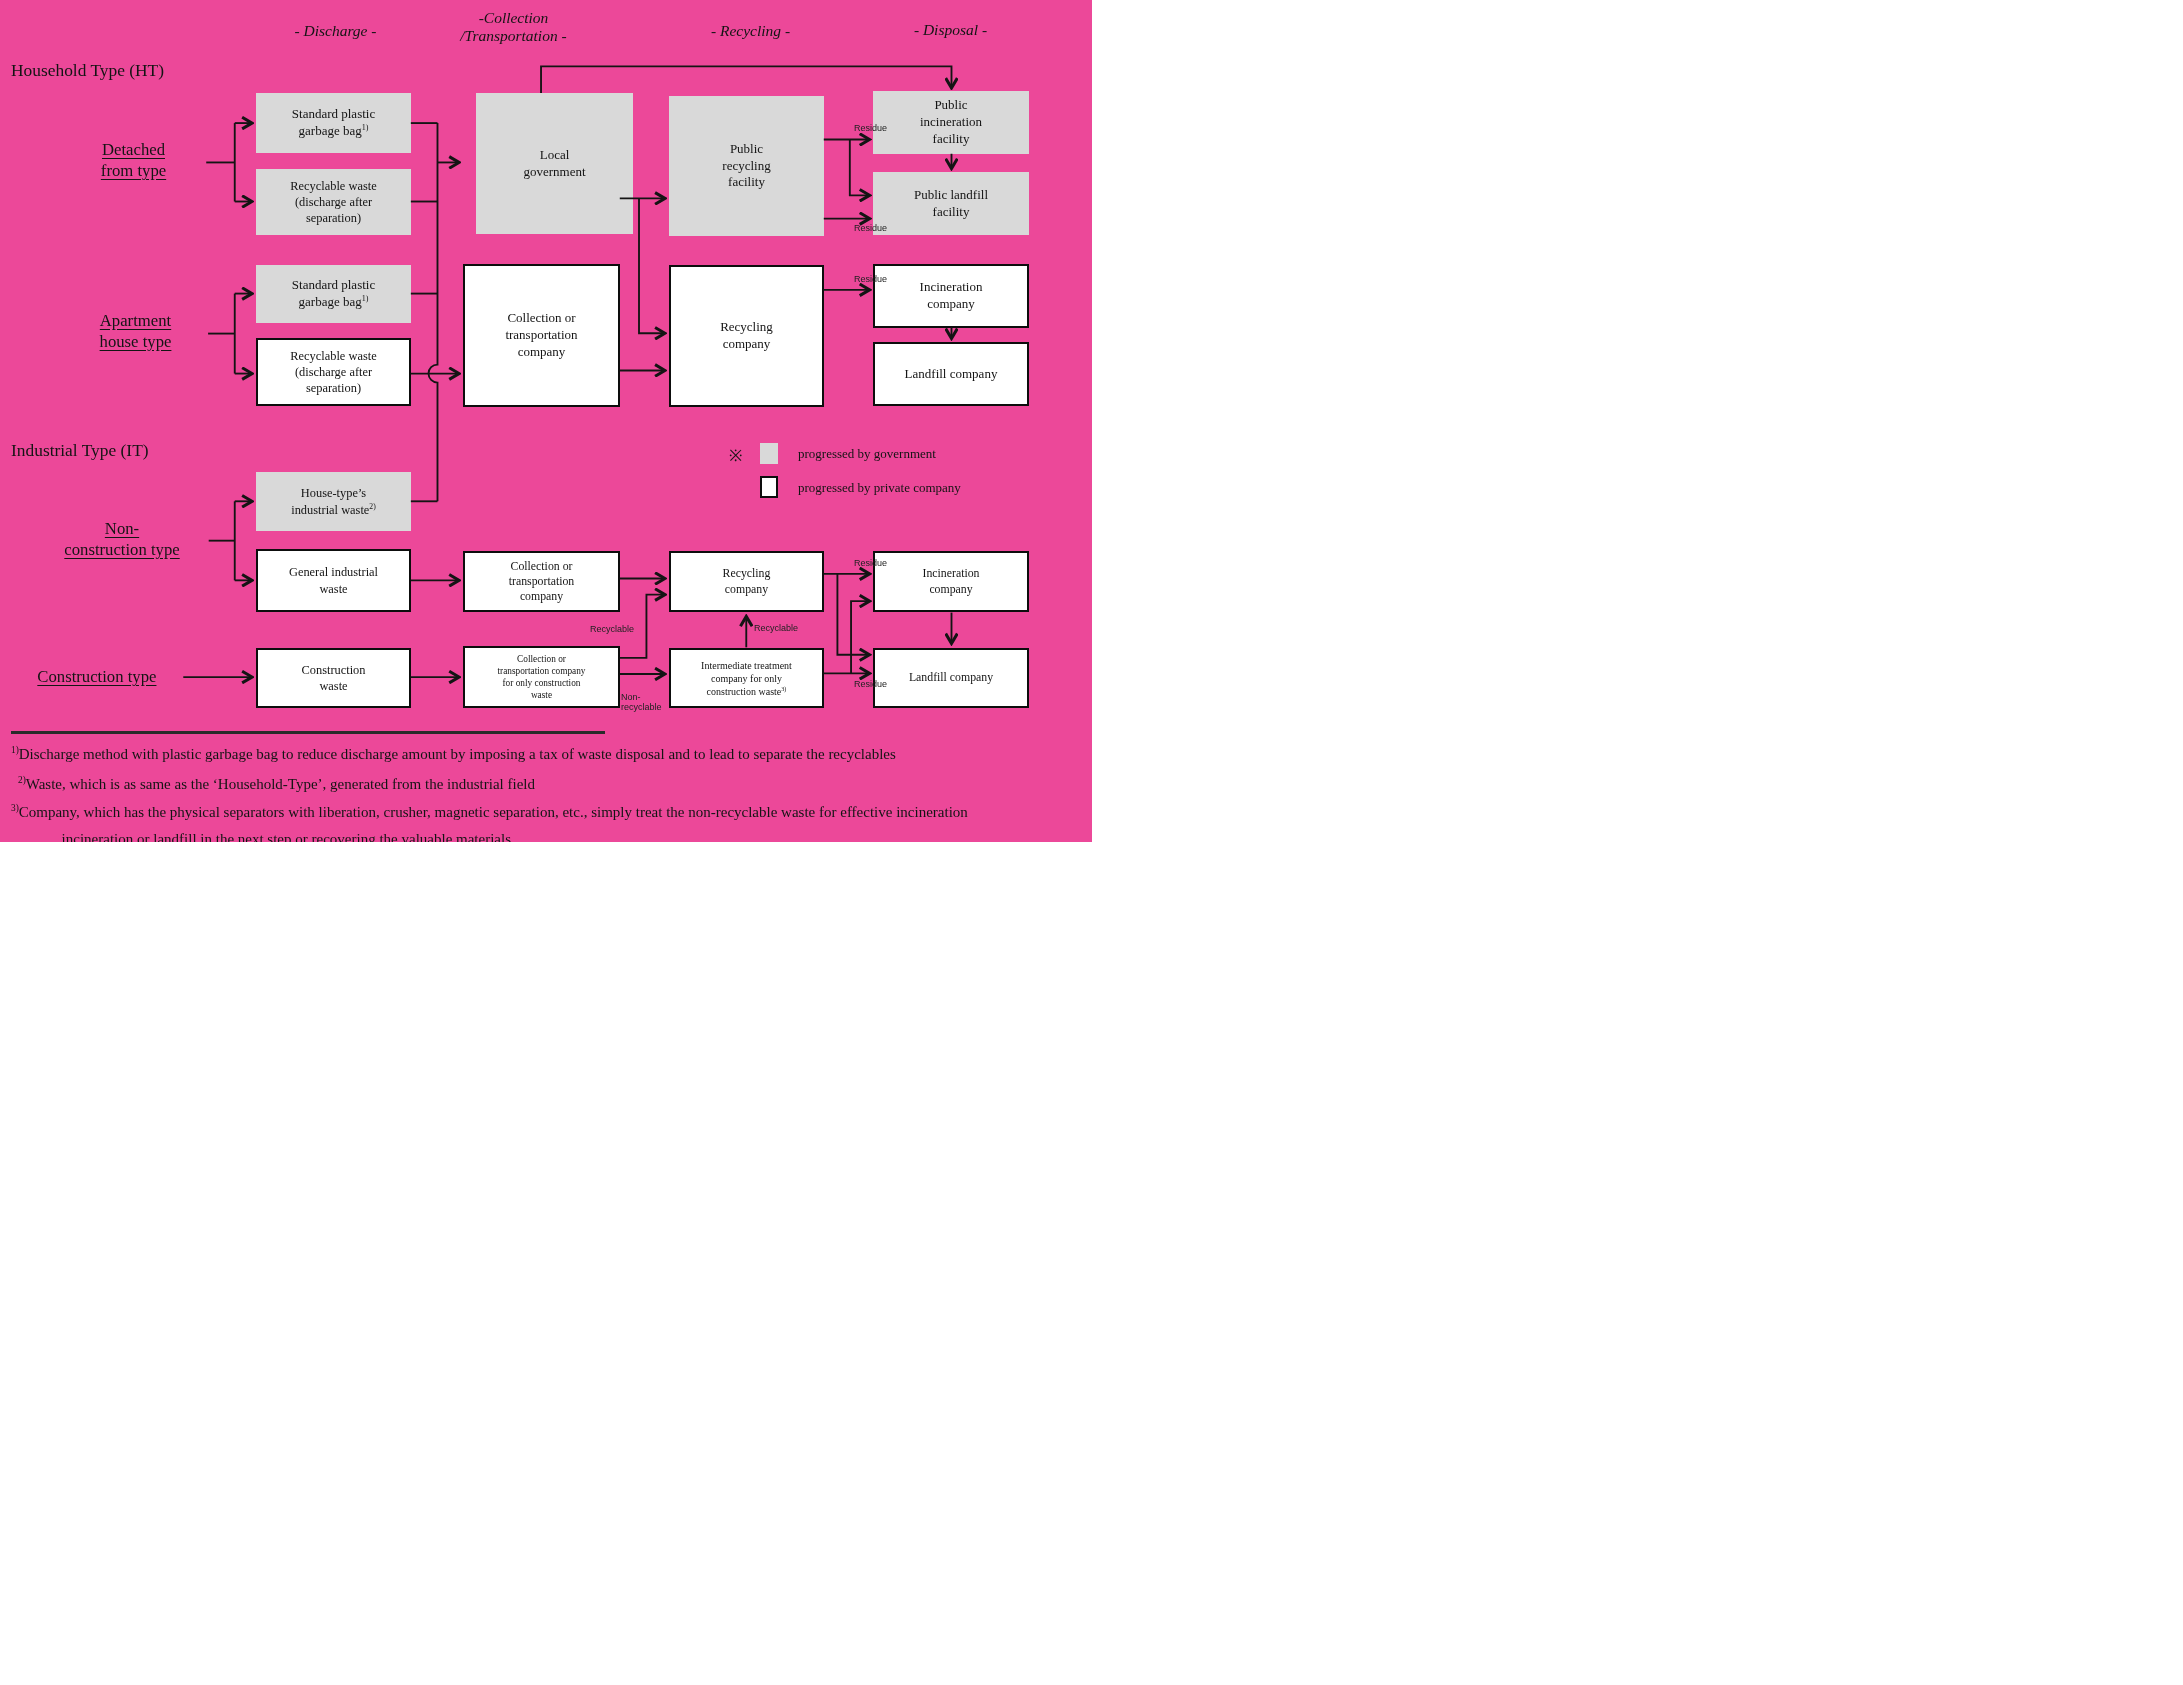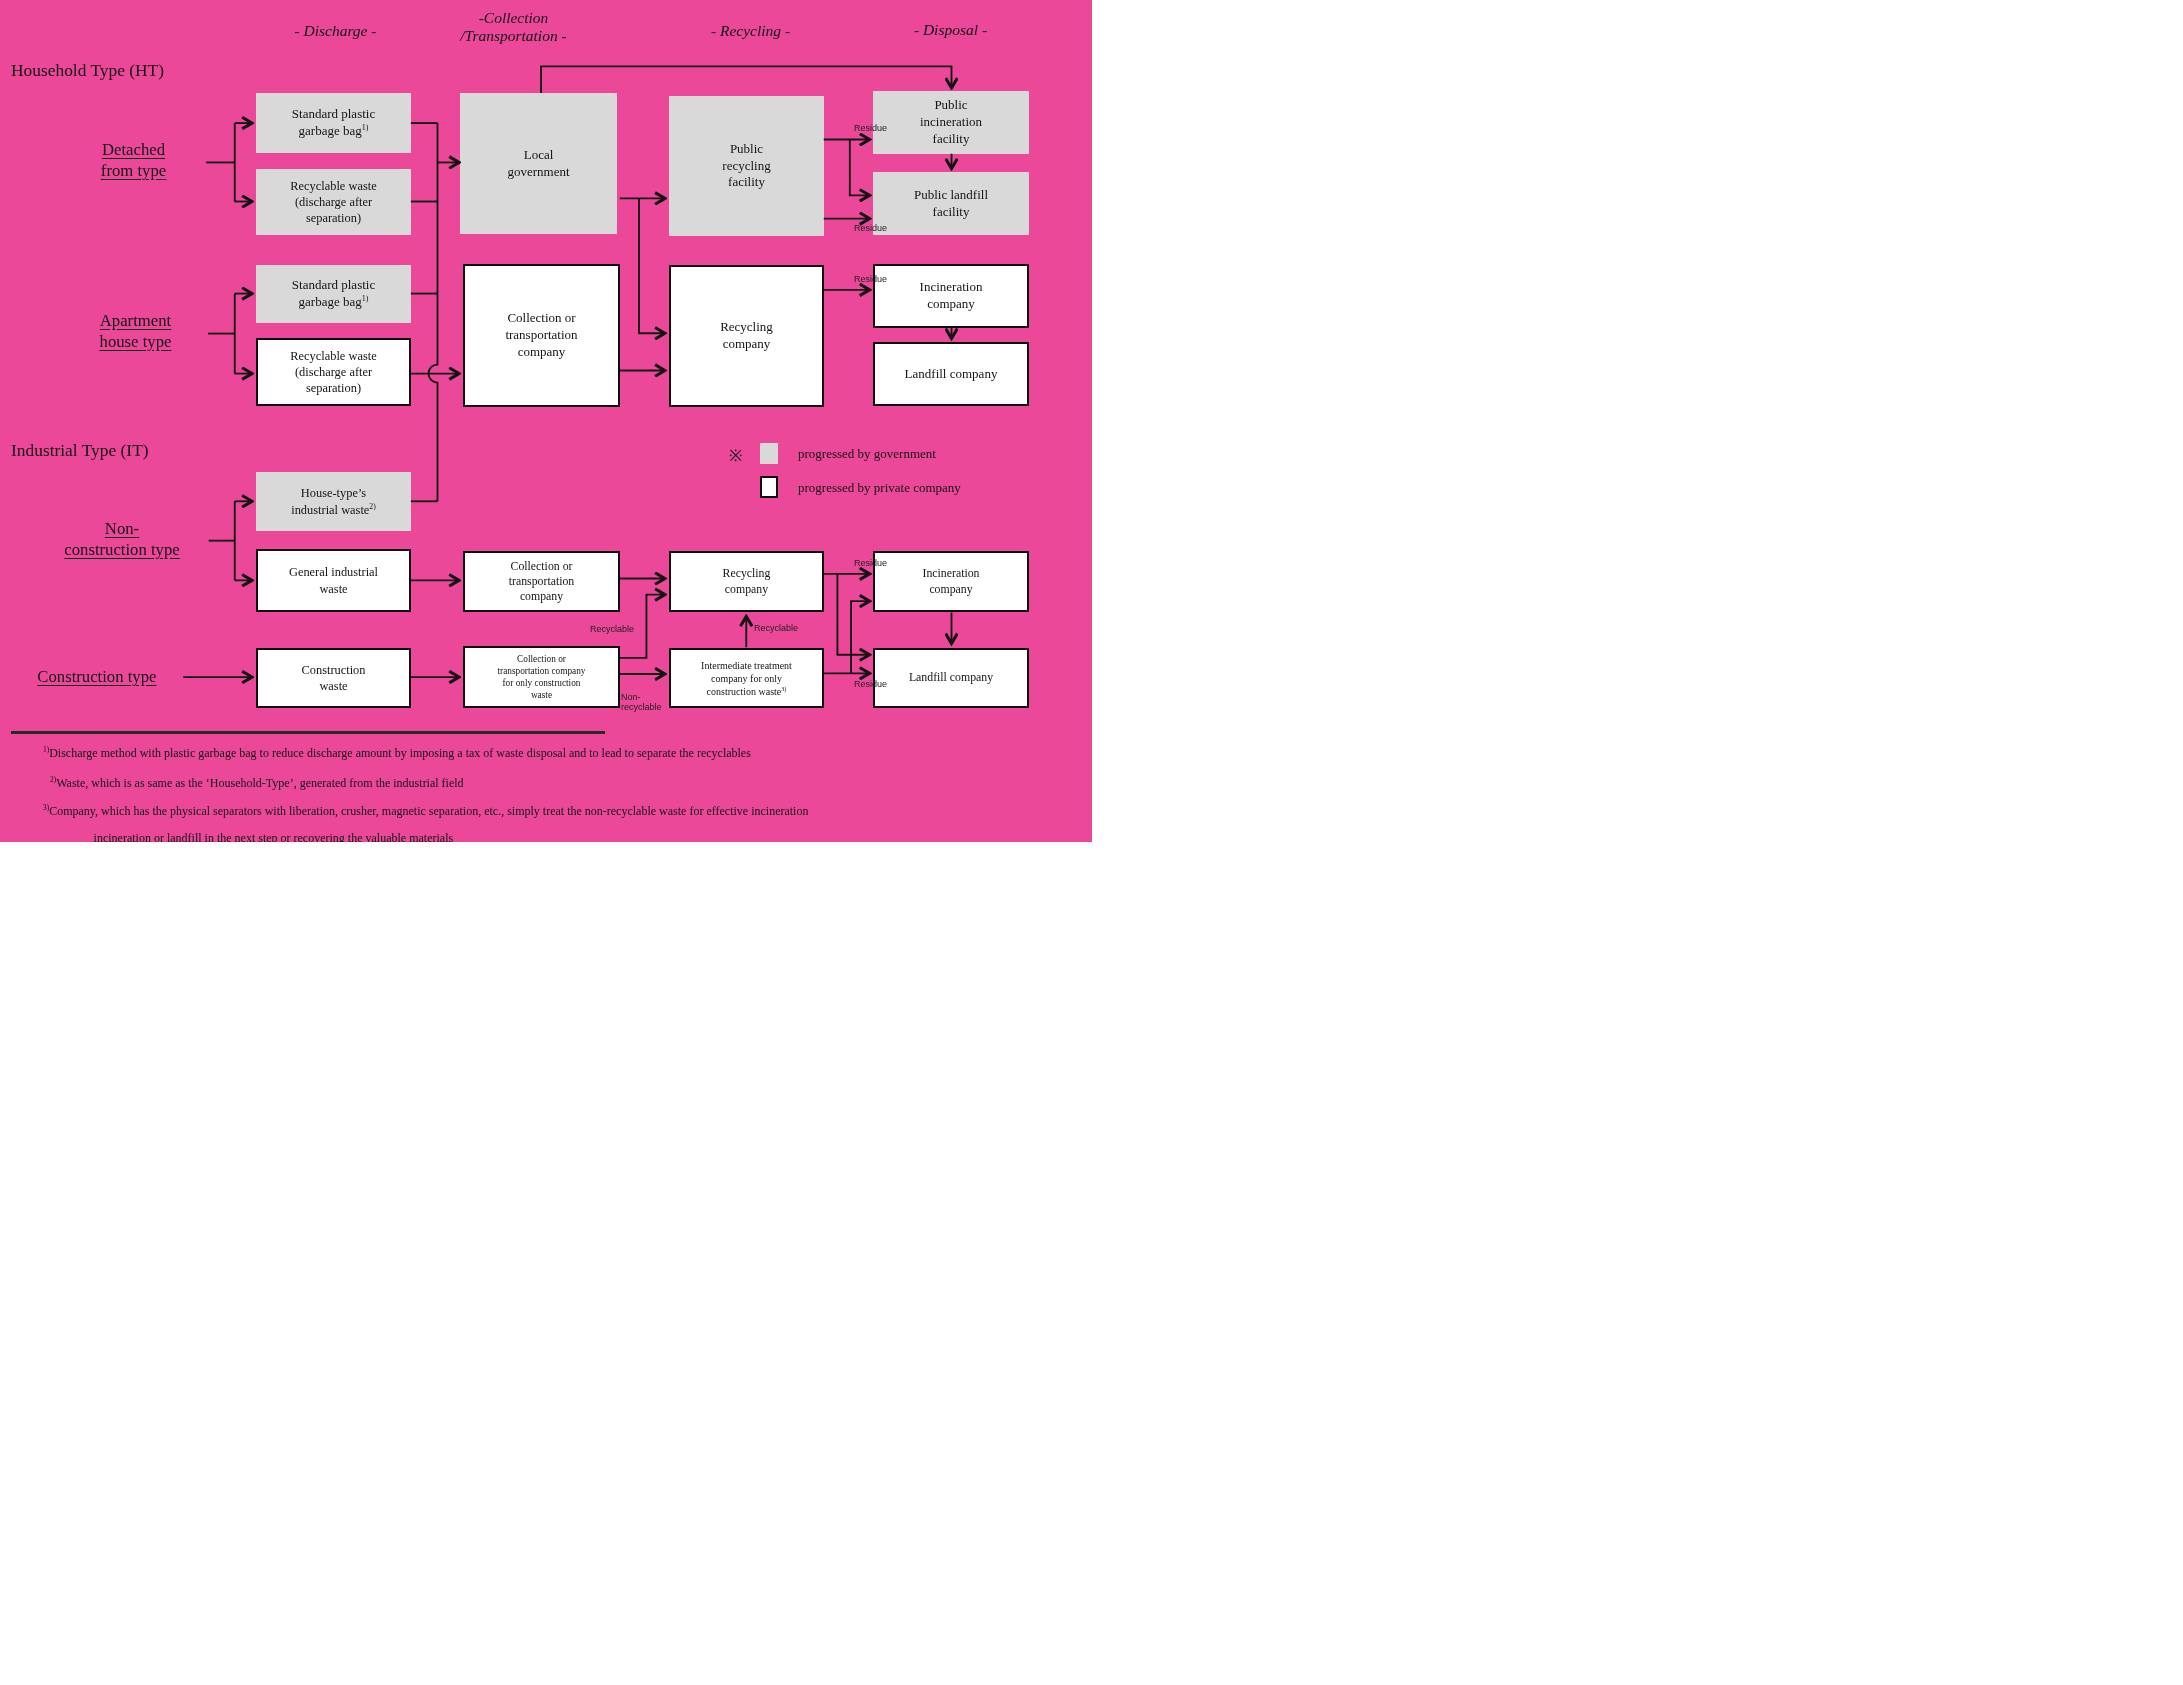--- a/index.html
+++ b/index.html
@@ -16,21 +16,21 @@
   .box .bl{white-space:pre-line;}
   sup{font-size:0.62em;vertical-align:super;line-height:0;}
   .f21{font-size:13px;} .f20{font-size:12.4px;} .f19{font-size:11.8px;} .f16{font-size:10px;} .f15{font-size:9.3px;}
   .flow{position:absolute;font-family:"Liberation Sans", sans-serif;font-size:9px;color:#222;
         white-space:pre-line;line-height:1.15;}
   .ra{width:47px;text-align:left;padding-left:28px;}
   svg{position:absolute;left:0;top:0;pointer-events:none;}
   .legend-text{position:absolute;font-size:13px;}
   .legend-swatch{position:absolute;box-sizing:border-box;}
   .sep{position:absolute;background:#2a2a2a;}
-  .fn{position:absolute;font-size:12px;white-space:nowrap;margin-left:32px;}
+  .fn{position:absolute;font-size:15px;white-space:nowrap;}
 </style>
 </head>
 <body>
 
 <div id="canvas">
 
   <div class="hdr" style="left:261px;top:22px;width:149px;">- Discharge -</div>
   <div class="hdr" style="left:433px;top:8.7px;width:161px;">-Collection
 /Transportation -</div>
   <div class="hdr" style="left:676px;top:22px;width:149px;">- Recycling -</div>
@@ -49,21 +49,21 @@
 
   <div class="box gov f21" style="left:256px;top:93px;width:155px;height:60px;">
     <span><span class="bl">Standard plastic
 garbage bag</span><sup>1)</sup></span>
     </div>
   <div class="box gov f20" style="left:256px;top:169px;width:155px;height:66px;">
     <span class="bl">Recyclable waste
 (discharge after
 separation)</span>
     </div>
-  <div class="box gov f21" style="left:460px;top:93px;width:157px;height:141px;">
+  <div class="box gov f21" style="left:476px;top:93px;width:157px;height:141px;">
     <span class="bl">Local
 government</span>
     </div>
   <div class="box gov f21" style="left:669px;top:96px;width:155px;height:140px;">
     <span class="bl">Public
 recycling
 facility</span>
     </div>
   <div class="box gov f21" style="left:873px;top:91px;width:156px;height:63px;">
     <span class="bl">Public

